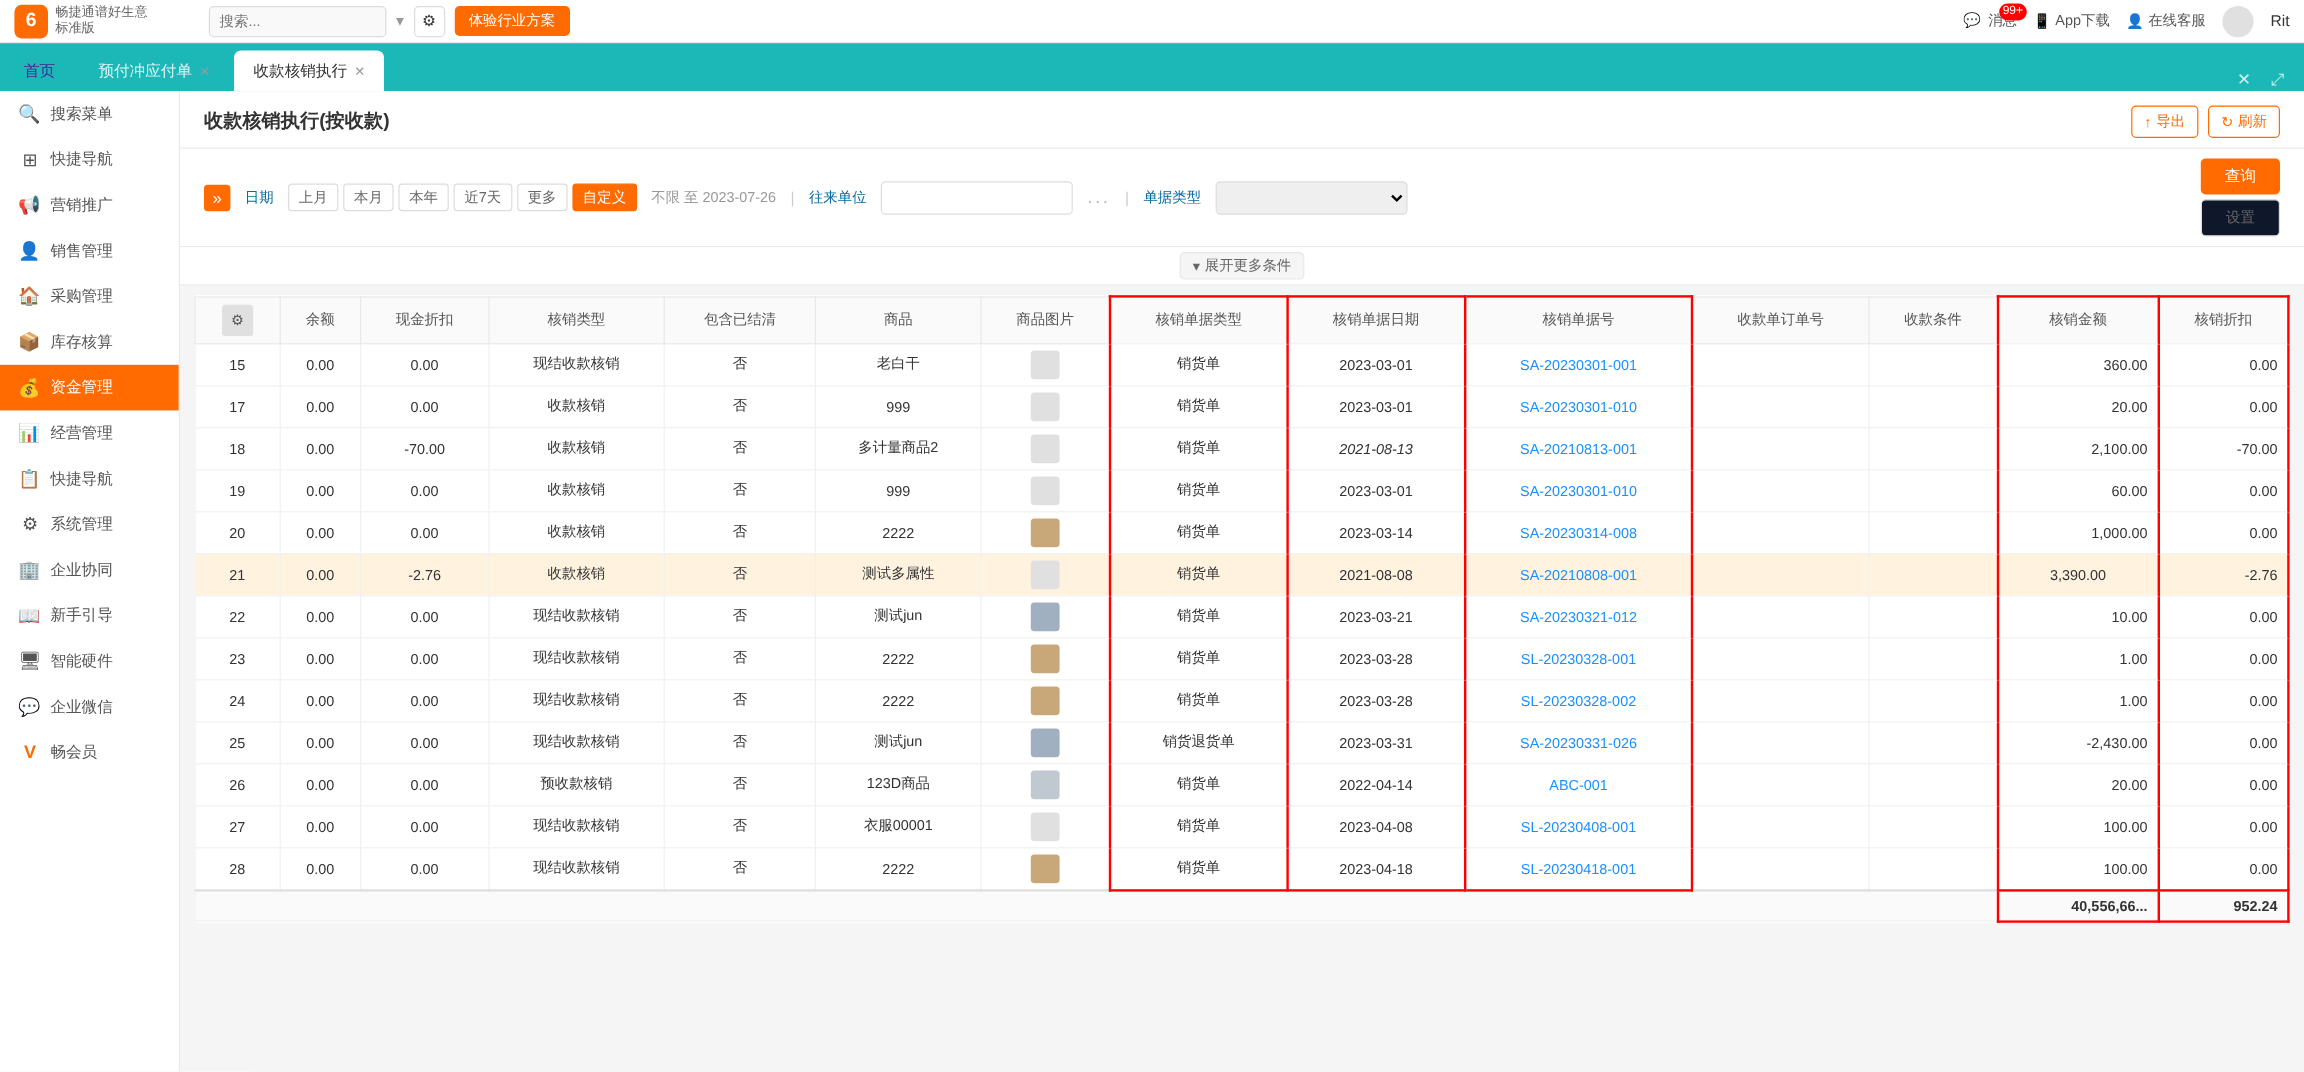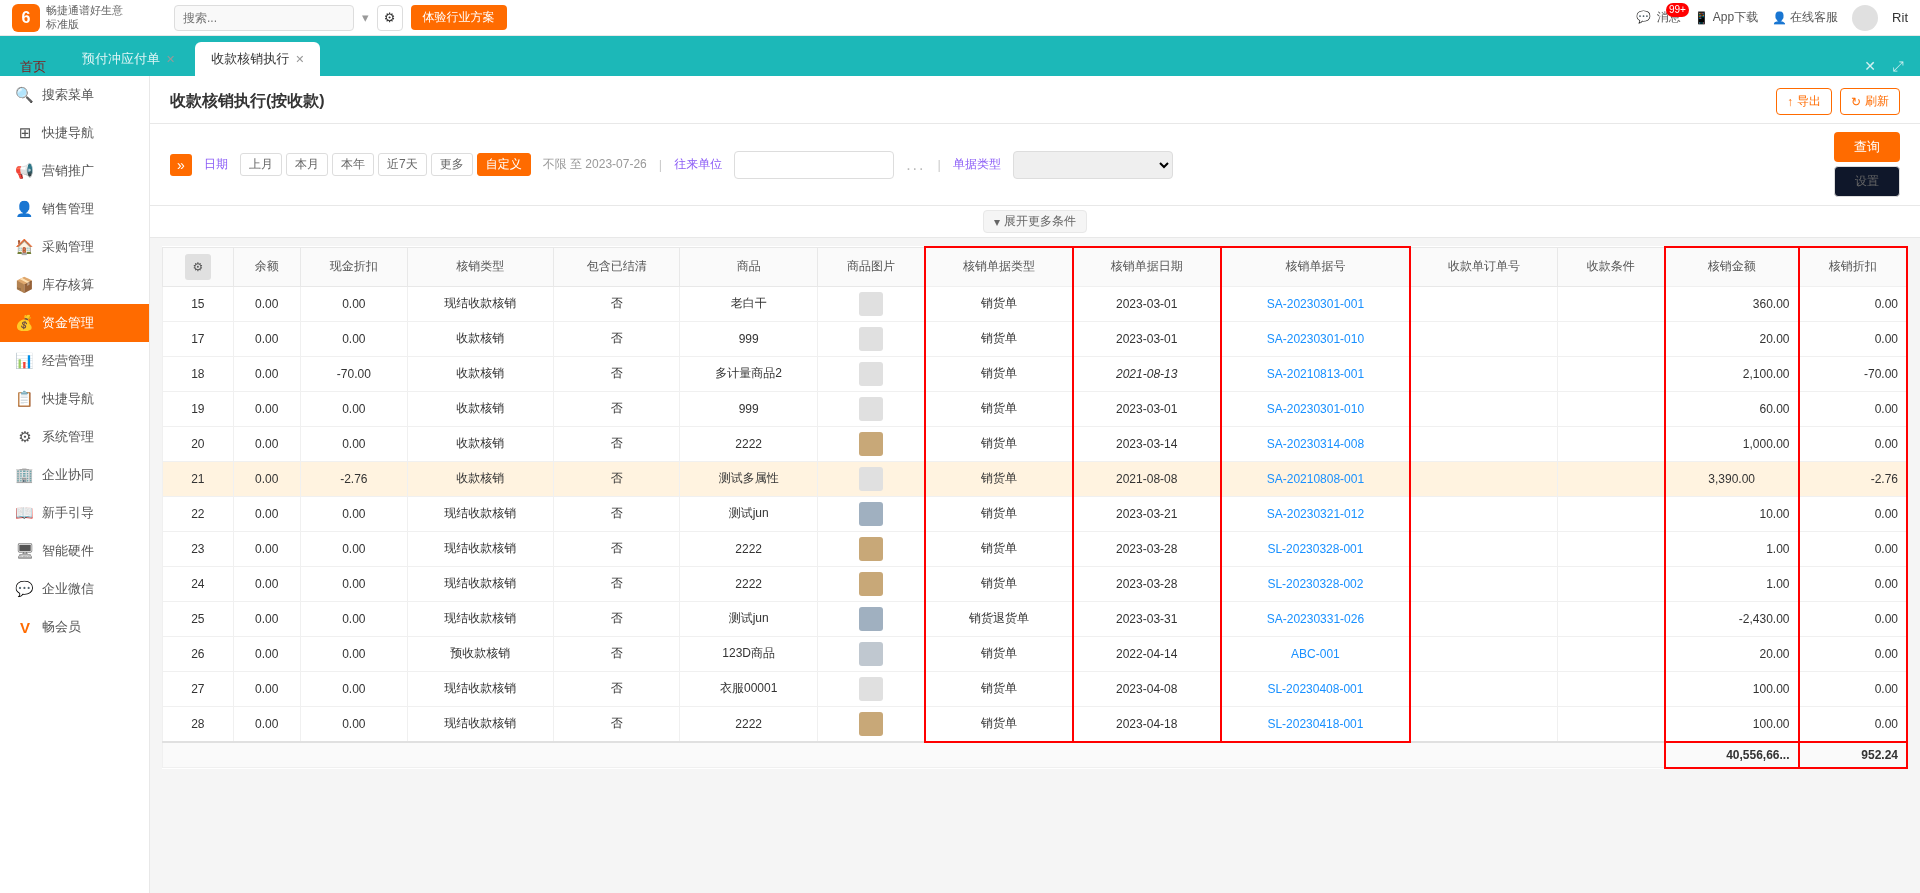--- a/index.html
+++ b/index.html
@@ -4,32 +4,32 @@
   <style>
     * { box-sizing: border-box; margin: 0; padding: 0; }
     body { font-family: 'Microsoft YaHei', Arial, sans-serif; font-size: 13px; background: #f5f5f5; color: #333; overflow: hidden; }
 
     
     .top-bar { height: 36px; background: #fff; display: flex; align-items: center; padding: 0 12px; border-bottom: 1px solid #e8e8e8; gap: 12px; }
     .logo-area { display: flex; align-items: center; gap: 6px; width: 150px; }
     .logo-icon { width: 28px; height: 28px; background: #ff6b00; border-radius: 6px; display: flex; align-items: center; justify-content: center; color: #fff; font-size: 16px; font-weight: bold; }
     .logo-text { font-size: 12px; color: #666; line-height: 1.2; }
     .search-bar { flex: 1; display: flex; align-items: center; gap: 8px; }
-    .search-input { height: 26px; border: 1px solid #ddd; border-radius: 4px; padding: 0 8px; width: 180px; font-size: 12px; background: #f9f9f9; color: #999; }
+    .search-input { height: 26px; border: 1px solid #ddd; border-radius: 4px; padding: 0 8px; width: 148px; font-size: 12px; background: #f9f9f9; color: #999; }
     .btn-industry { background: #ff6b00; color: #fff; border: none; border-radius: 4px; padding: 4px 12px; font-size: 12px; cursor: pointer; }
     .gear-btn { width: 26px; height: 26px; border: 1px solid #ddd; border-radius: 4px; display: flex; align-items: center; justify-content: center; cursor: pointer; background: #fff; }
     .top-icon-group { display: flex; align-items: center; gap: 14px; font-size: 12px; color: #555; }
     .badge-wrap { position: relative; }
     .badge { position: absolute; top: -6px; right: -8px; background: #f00; color: #fff; border-radius: 8px; font-size: 10px; padding: 0 3px; line-height: 14px; }
     .user-avatar { width: 26px; height: 26px; background: #e0e0e0; border-radius: 50%; }
 
     
     .tab-bar { height: 40px; background: #1cb8b8; display: flex; align-items: flex-end; padding: 0 0 0 0; }
     .tab-item { height: 34px; padding: 0 16px; display: flex; align-items: center; gap: 6px; font-size: 13px; color: rgba(255,255,255,0.85); cursor: pointer; border-radius: 6px 6px 0 0; margin-left: 4px; }
-    .tab-item.home { background: transparent; color: #7f1d1d; align-items: flex-end; }
+    .tab-item.home { background: transparent; color: #4c1d95; }
     .tab-item.active { background: #fff; color: #333; }
     .tab-item .close-btn { font-size: 11px; color: #999; cursor: pointer; }
     .tab-spacer { flex: 1; }
     .tab-win-btns { display: flex; align-items: center; gap: 8px; padding: 0 12px; }
     .win-btn { width: 20px; height: 20px; display: flex; align-items: center; justify-content: center; color: rgba(255,255,255,0.8); cursor: pointer; font-size: 14px; }
 
     
     .main-layout { display: flex; height: calc(893px - 36px - 40px); }
 
     
@@ -41,21 +41,21 @@
     
     .content { flex: 1; overflow: hidden; display: flex; flex-direction: column; background: #f5f5f5; }
     .page-header { background: #fff; padding: 12px 20px 8px; border-bottom: 1px solid #e8e8e8; display: flex; align-items: center; justify-content: space-between; }
     .page-title { font-size: 16px; font-weight: bold; color: #333; }
     .header-actions { display: flex; gap: 8px; }
     .btn-outline { border: 1px solid #ff6b00; color: #ff6b00; background: #fff; border-radius: 4px; padding: 4px 10px; font-size: 12px; cursor: pointer; display: flex; align-items: center; gap: 4px; }
 
     
     .filter-bar { background: #fff; padding: 8px 20px; border-bottom: 1px solid #e8e8e8; display: flex; align-items: center; gap: 12px; flex-wrap: wrap; }
     .filter-expand { width: 22px; height: 22px; background: #ff6b00; color: #fff; border-radius: 3px; display: flex; align-items: center; justify-content: center; cursor: pointer; font-size: 14px; }
-    .filter-label { font-size: 12px; color: #8b5cf6; }
+    .filter-label { font-size: 12px; color: #0369a1; }
     .filter-date-btns { display: flex; gap: 4px; }
     .date-btn { padding: 2px 8px; font-size: 12px; color: #666; border: 1px solid #ddd; border-radius: 3px; cursor: pointer; background: #fff; }
     .date-btn.custom { background: #ff6b00; color: #fff; border-color: #ff6b00; }
     .filter-date-range { font-size: 12px; color: #999; }
     .filter-sep { color: #ccc; }
     .filter-input { height: 28px; border: 1px solid #ddd; border-radius: 4px; padding: 0 8px; font-size: 12px; width: 160px; }
     .filter-dots { color: #bbb; font-size: 16px; letter-spacing: 2px; }
     .filter-select { height: 28px; border: 1px solid #ddd; border-radius: 4px; padding: 0 8px; font-size: 12px; width: 160px; }
     .btn-query { background: #ff6b00; color: #fff; border: none; border-radius: 4px; padding: 6px 20px; font-size: 13px; cursor: pointer; }
     .btn-settings { background: #0f172a; color: #666; border: 1px solid #ddd; border-radius: 4px; padding: 6px 14px; font-size: 12px; cursor: pointer; }

